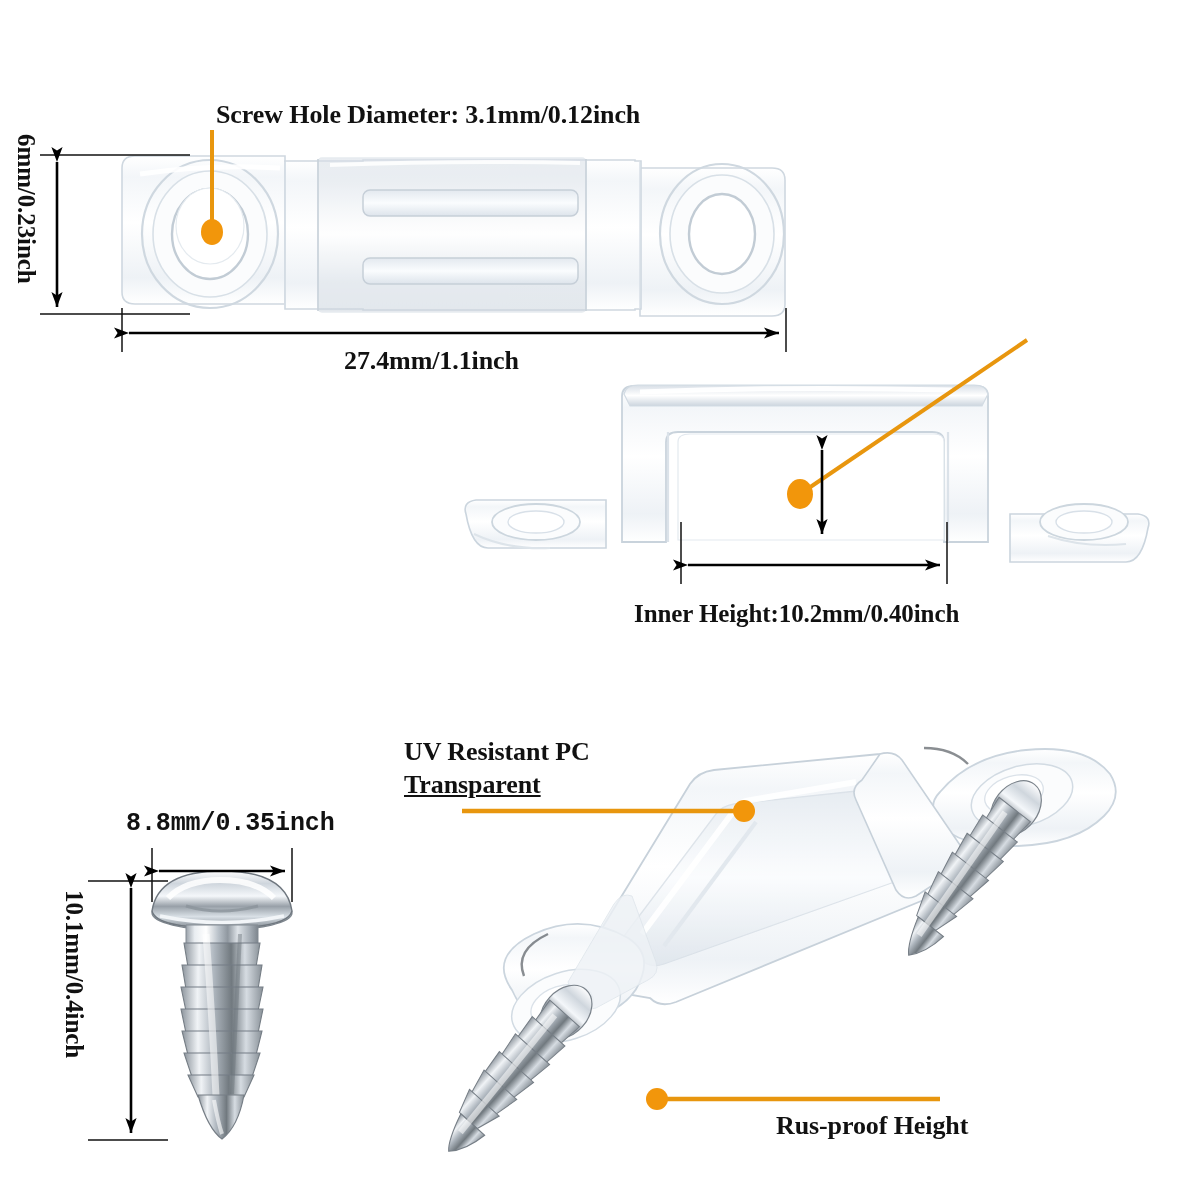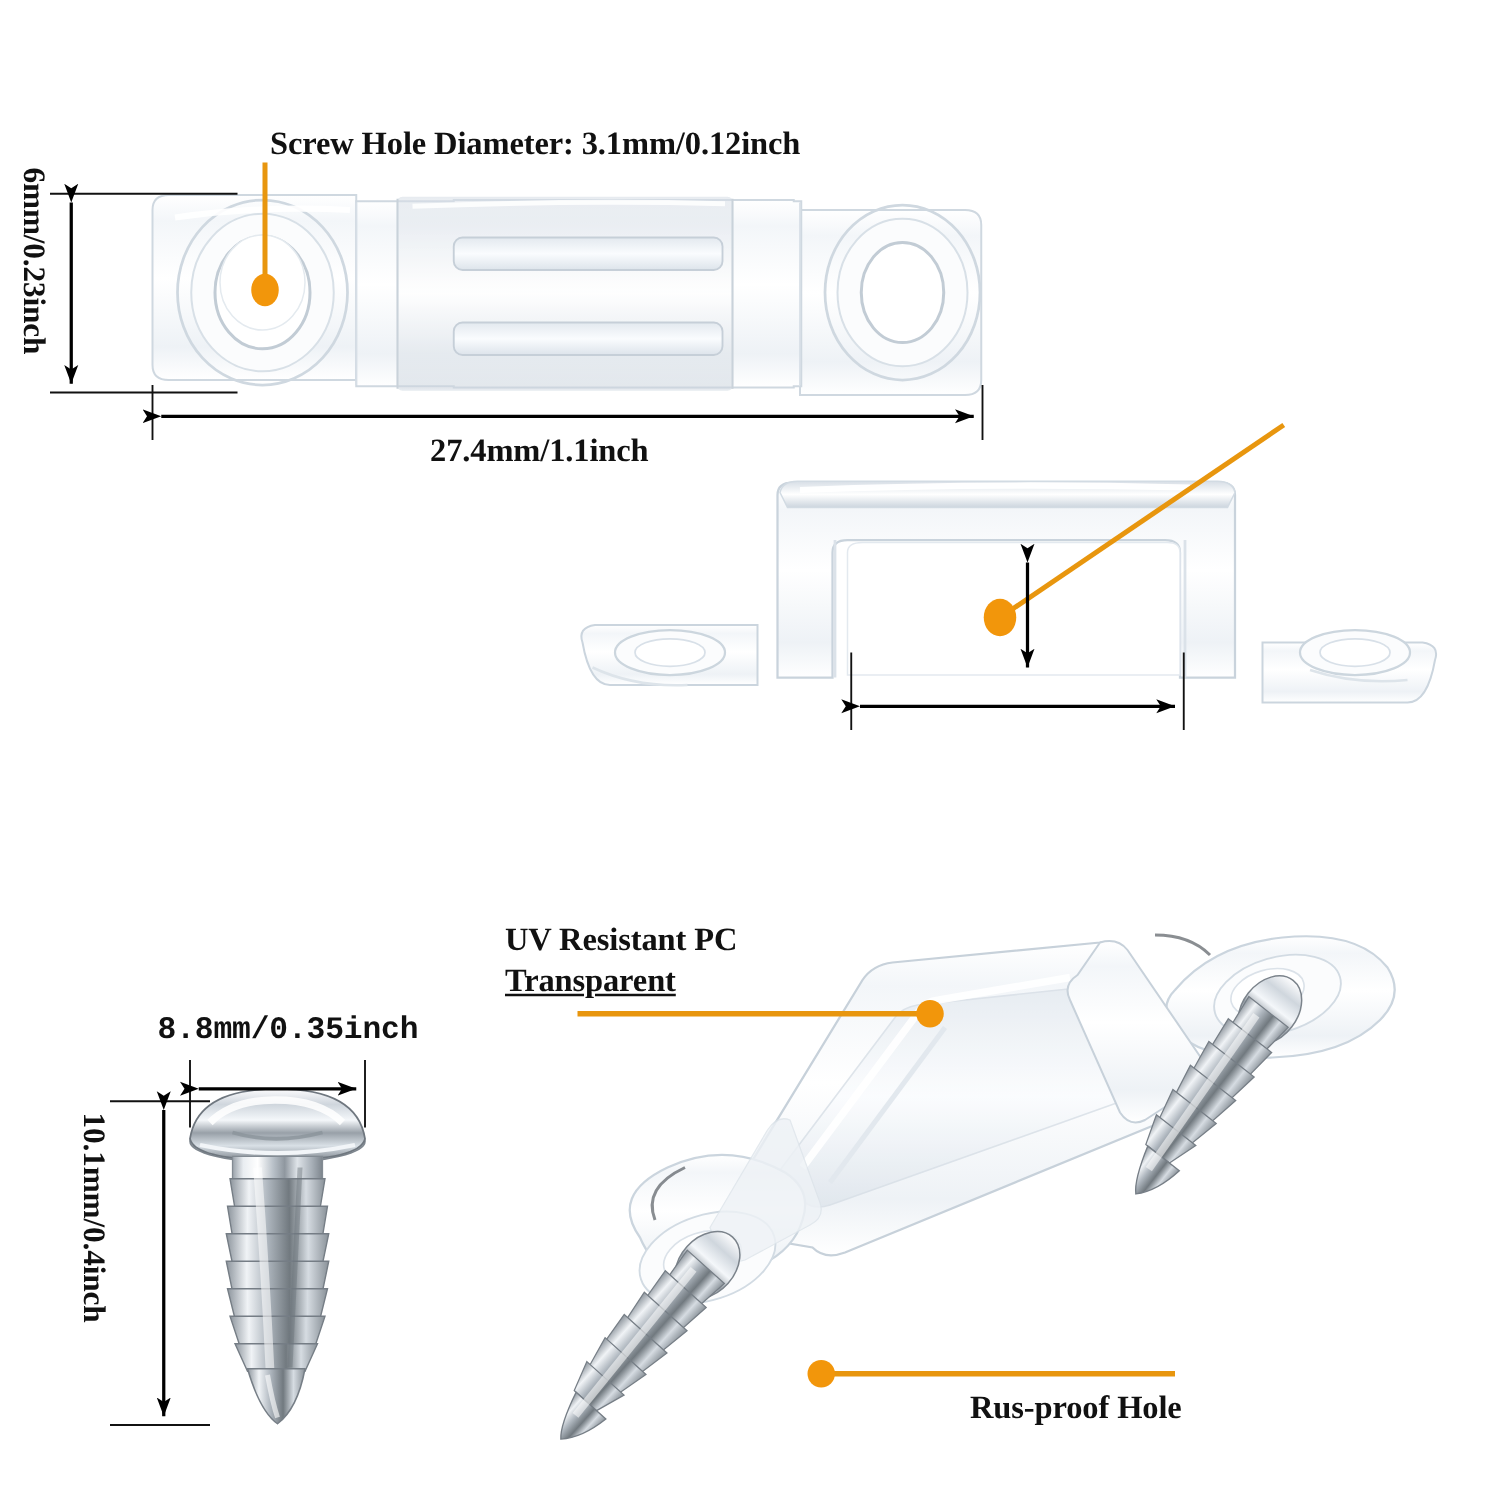--- a/index.html
+++ b/index.html
@@ -275,24 +275,25 @@
     </g>
   </svg>
 
   <div class="lbl sz-lg" style="left:216px;top:78px;">Screw Hole Diameter: 3.1mm/0.12inch</div>
 
   <div class="lbl sz-md lbl-rot" style="left:40px;top:112px;">6mm/0.23inch</div>
 
   <div class="lbl sz-lg" style="left:344px;top:324px;">27.4mm/1.1inch</div>
 
 
+  <div class="lbl sz-md" style="left:634px;top:578px;">Inner Height:10.2mm/0.40inch</div>
 
   <div class="lbl sz-md" style="left:126px;top:788px;font-family:Liberation Mono, monospace;">8.8mm/0.35inch</div>
 
   <div class="lbl sz-md lbl-rot" style="left:88px;top:868px;">10.1mm/0.4inch</div>
 
   <div class="lbl sz-lg" style="left:404px;top:715px;">UV Resistant PC</div>
 
   <div class="lbl sz-lg" style="left:404px;top:748px;text-decoration:underline;">Transparent</div>
 
-  <div class="lbl sz-lg" style="left:776px;top:1089px;">Rus-proof Hole</div>
+  <div class="lbl sz-lg" style="left:776px;top:1089px;">Rus-proof Height</div>
 
 </div>
 
 </body></html>

